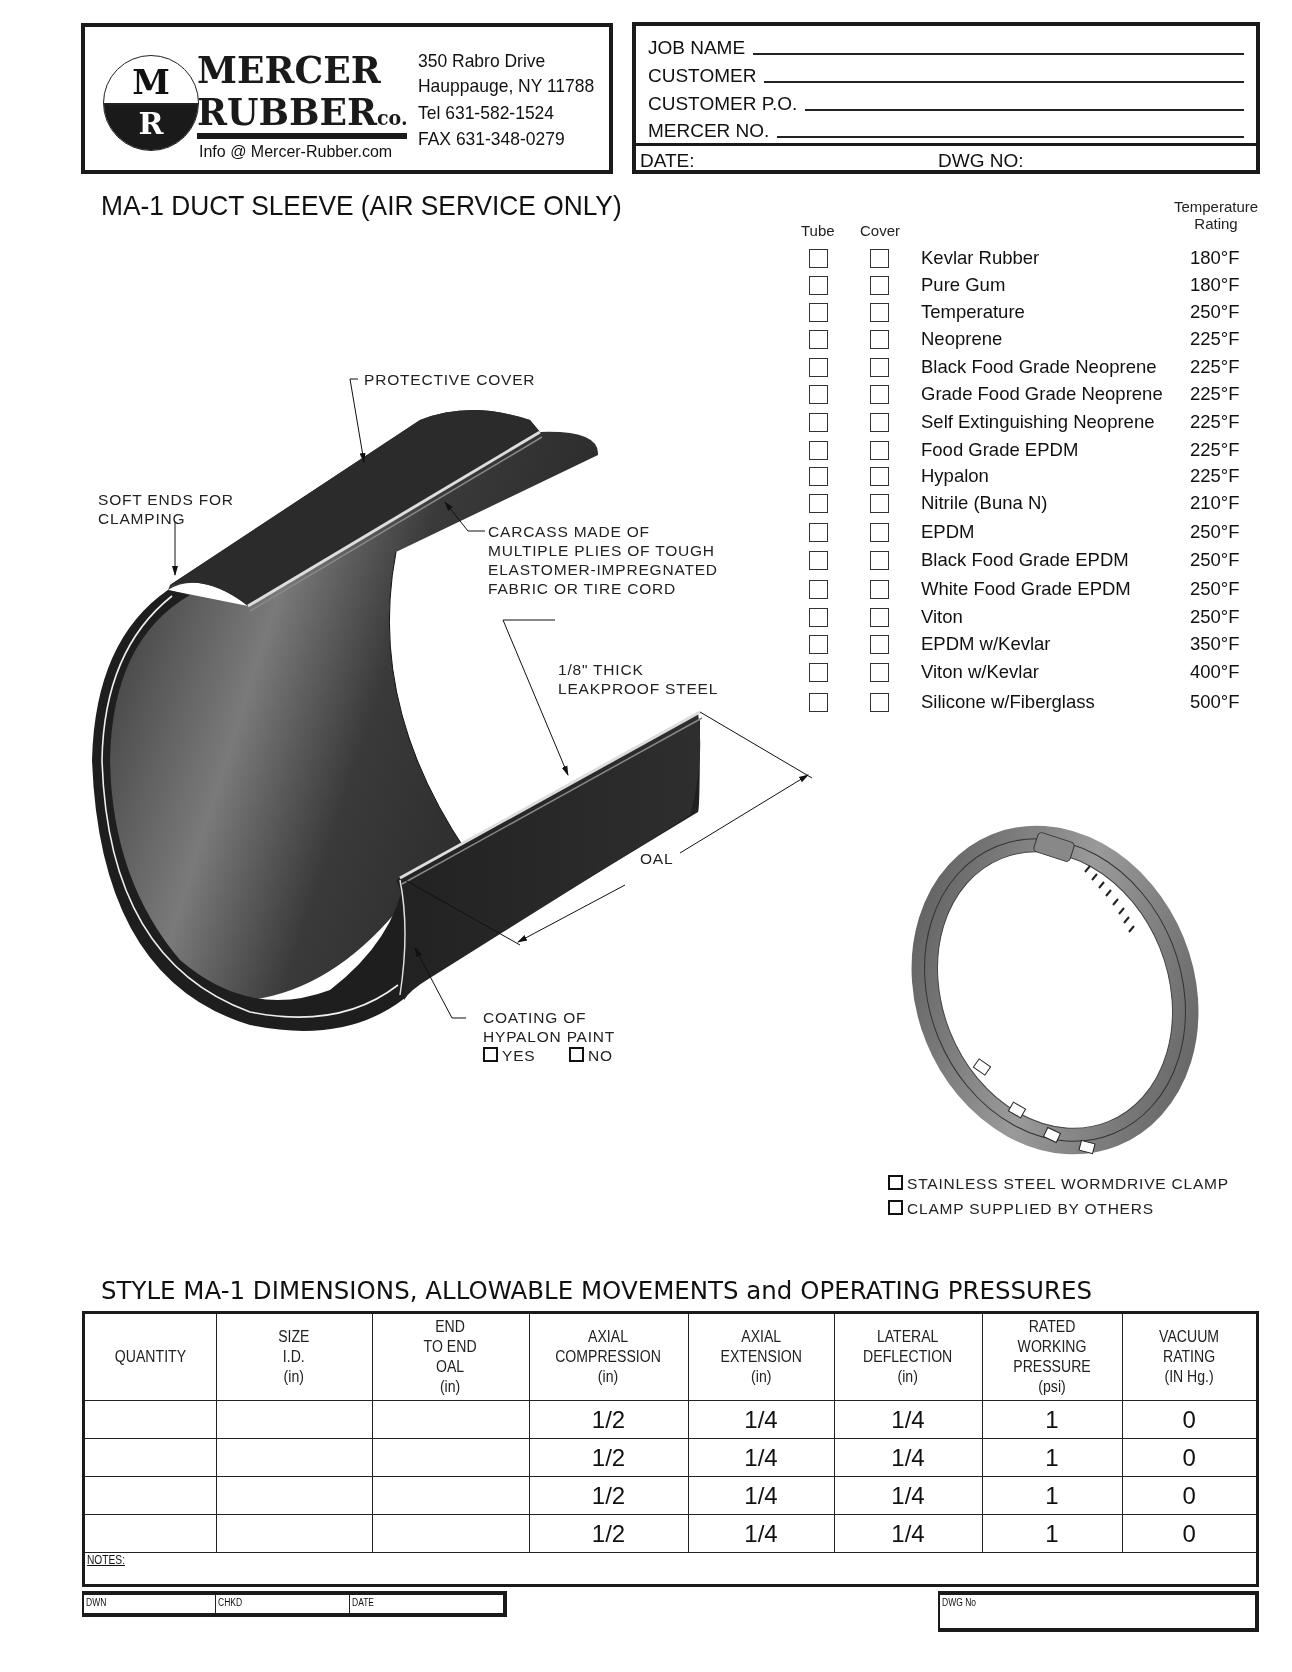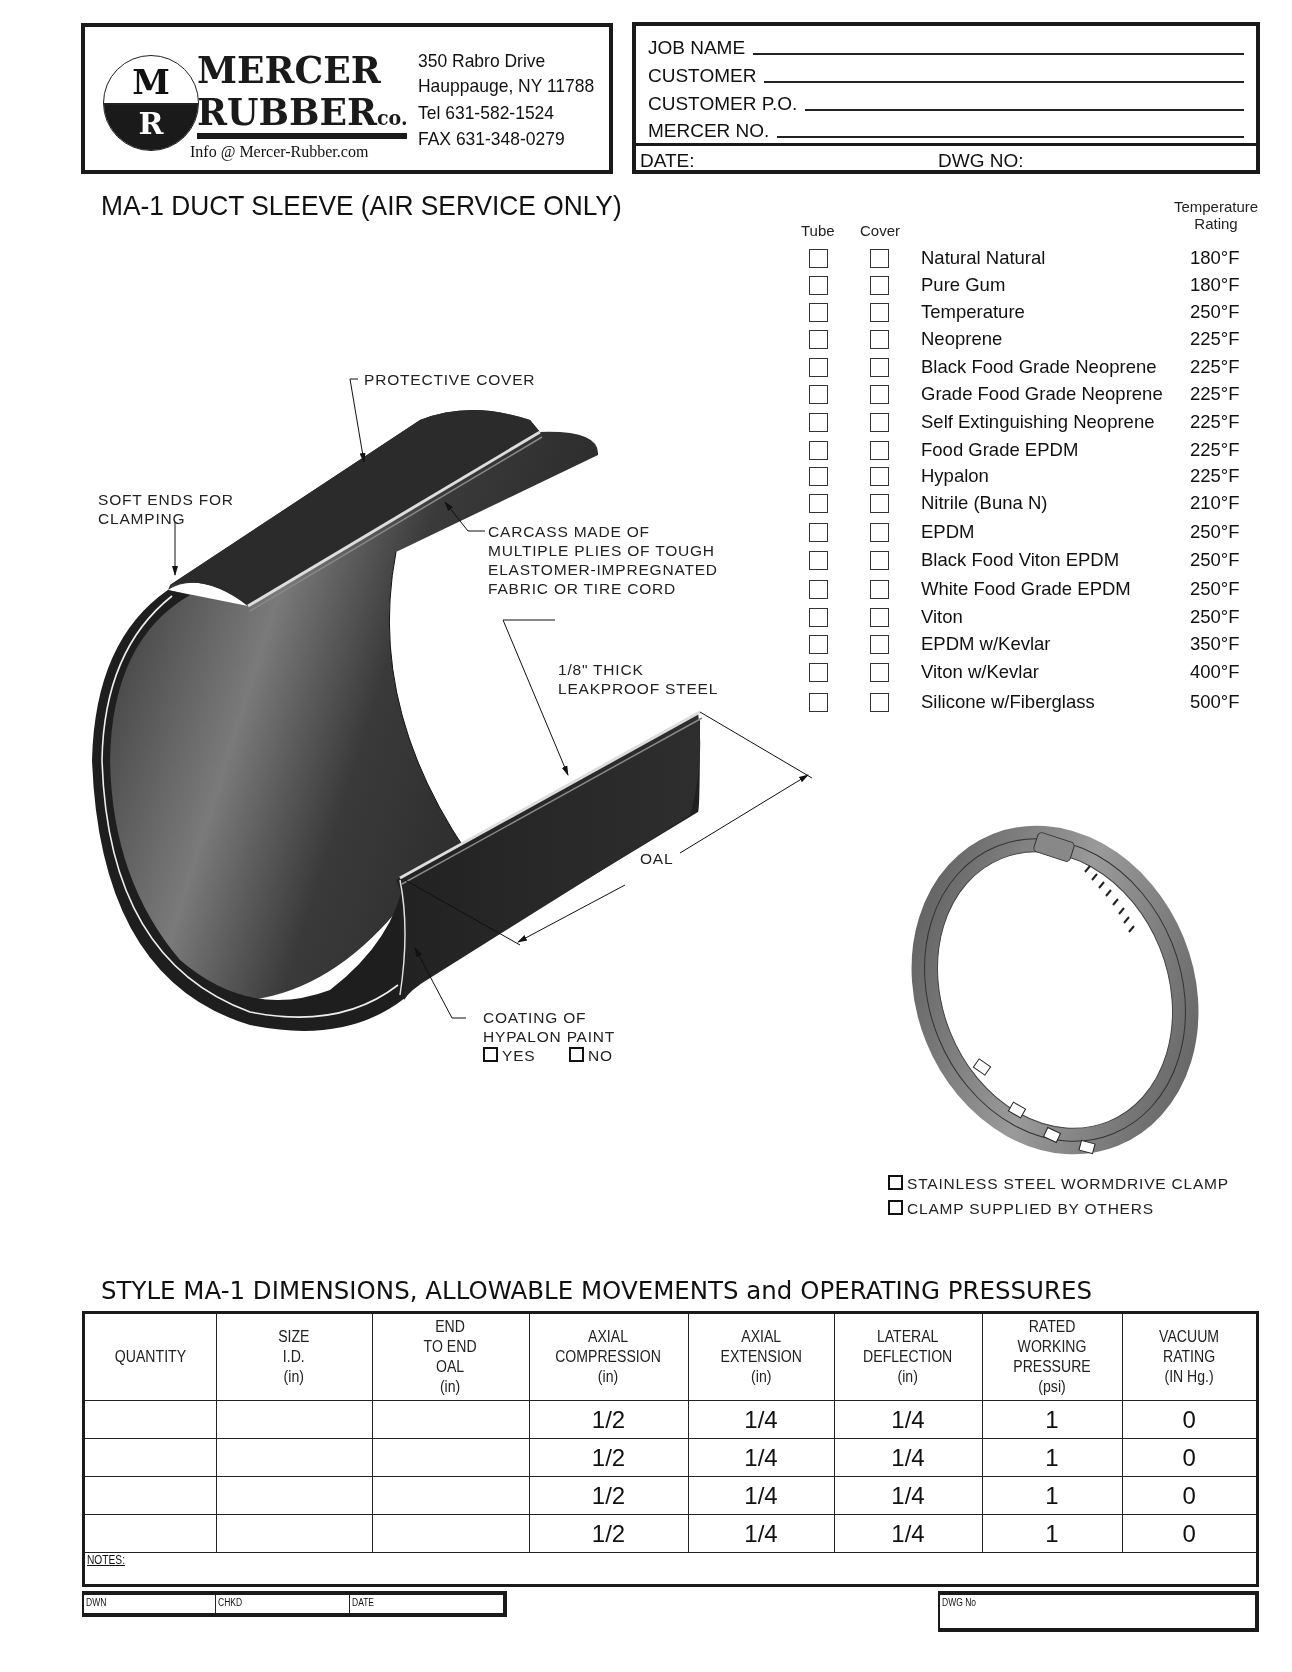--- a/index.html
+++ b/index.html
@@ -9,21 +9,21 @@
   .logo-box{left:81px;top:23px;width:532px;height:151px;border:4px solid #1a1a1a;box-sizing:border-box;}
   .logo-circle{left:18px;top:28px;width:96px;height:96px;border-radius:50%;border:1.5px solid #222;box-sizing:border-box;overflow:hidden;}
   .logo-circle .bottom{position:absolute;left:0;top:48px;width:100%;height:48px;background:#1a1a1a;}
   .logo-circle .midline{position:absolute;left:0;top:47px;width:100%;height:1.5px;background:#222;}
   .logo-m{position:absolute;left:0;top:6px;width:100%;text-align:center;font-family:"DejaVu Serif",serif;font-weight:bold;font-size:34px;color:#111;}
   .logo-r{position:absolute;left:0;top:50px;width:100%;text-align:center;font-family:"DejaVu Serif",serif;font-weight:bold;font-size:30px;color:#fff;}
   .brand1{left:112px;top:20px;font-family:"DejaVu Serif",serif;font-weight:900;font-size:38px;letter-spacing:0px;color:#1a1a1a;transform:scaleX(0.95);transform-origin:left;}
   .brand2{left:112px;top:62px;font-family:"DejaVu Serif",serif;font-weight:900;font-size:38px;color:#1a1a1a;transform:scaleX(0.95);transform-origin:left;}
   .brand2 .co{font-size:20px;}
   .brand-bar{left:112px;top:106px;width:210px;height:6px;background:#1a1a1a;}
-  .brand-info{left:105px;top:116px;font-size:16px;font-family:Liberation Serif, serif;}
+  .brand-info{left:114px;top:116px;font-size:16px;}
   .addr{left:333px;font-size:19px;line-height:1;transform:scaleX(0.92);transform-origin:left;white-space:nowrap;}
   
   .job-box{left:632px;top:22px;width:628px;height:152px;border:4px solid #1a1a1a;box-sizing:border-box;}
   .job-row{position:absolute;left:12px;right:12px;height:27px;display:flex;align-items:flex-end;}
   .job-row .lbl{font-size:19px;white-space:nowrap;padding-right:8px;line-height:1;}
   .job-row .line{flex:1;border-bottom:2px solid #222;height:0;margin-bottom:2px;}
   .job-sep{position:absolute;left:0;right:0;top:117px;height:3px;background:#1a1a1a;}
   .job-date{position:absolute;left:4px;top:124px;font-size:19px;}
   .job-dwg{position:absolute;left:302px;top:124px;font-size:19px;}
   
@@ -104,21 +104,21 @@
 <div class="abs col-head" style="left:860px;top:222px">Cover</div>
 <div class="abs col-head" style="left:1160px;top:198px;width:112px;text-align:center;line-height:17px">
   <div>Temperature</div>
   <div>Rating</div>
 </div>
 
 <div id="mat-list">
     <div class="mat-row" style="top: 247px;">
       <div class="cb" style="left: 809px; top: 2px;"></div>
       <div class="cb" style="left: 870px; top: 2px;"></div>
-      <div class="mat-name">Natural Natural</div>
+      <div class="mat-name">Kevlar Rubber</div>
       <div class="mat-temp">180°F</div>
     </div>
     <div class="mat-row" style="top: 274px;">
       <div class="cb" style="left: 809px; top: 2px;"></div>
       <div class="cb" style="left: 870px; top: 2px;"></div>
       <div class="mat-name">Pure Gum</div>
       <div class="mat-temp">180°F</div>
     </div>
     <div class="mat-row" style="top: 301px;">
       <div class="cb" style="left: 809px; top: 2px;"></div>
@@ -170,21 +170,21 @@
     </div>
     <div class="mat-row" style="top: 521px;">
       <div class="cb" style="left: 809px; top: 2px;"></div>
       <div class="cb" style="left: 870px; top: 2px;"></div>
       <div class="mat-name">EPDM</div>
       <div class="mat-temp">250°F</div>
     </div>
     <div class="mat-row" style="top: 549px;">
       <div class="cb" style="left: 809px; top: 2px;"></div>
       <div class="cb" style="left: 870px; top: 2px;"></div>
-      <div class="mat-name">Black Food Viton EPDM</div>
+      <div class="mat-name">Black Food Grade EPDM</div>
       <div class="mat-temp">250°F</div>
     </div>
     <div class="mat-row" style="top: 578px;">
       <div class="cb" style="left: 809px; top: 2px;"></div>
       <div class="cb" style="left: 870px; top: 2px;"></div>
       <div class="mat-name">White Food Grade EPDM</div>
       <div class="mat-temp">250°F</div>
     </div>
     <div class="mat-row" style="top: 606px;">
       <div class="cb" style="left: 809px; top: 2px;"></div>

